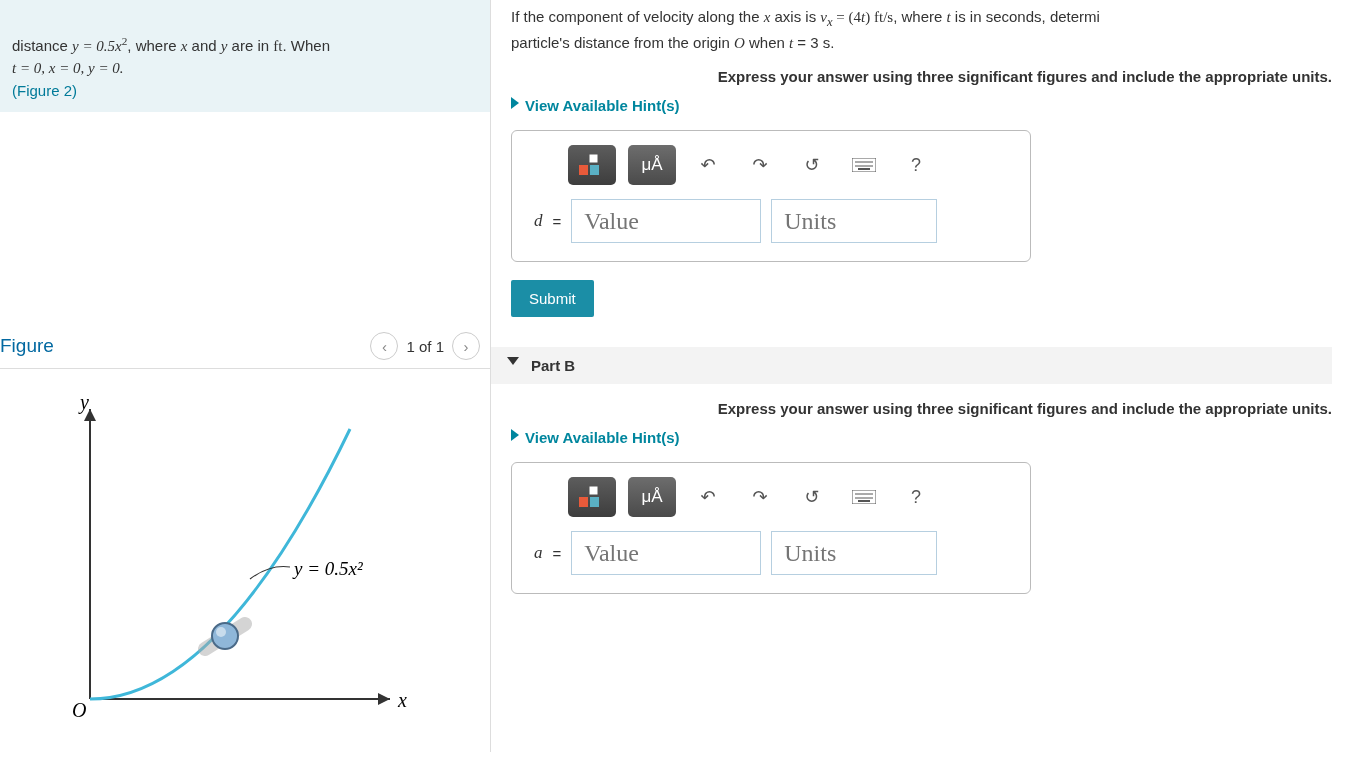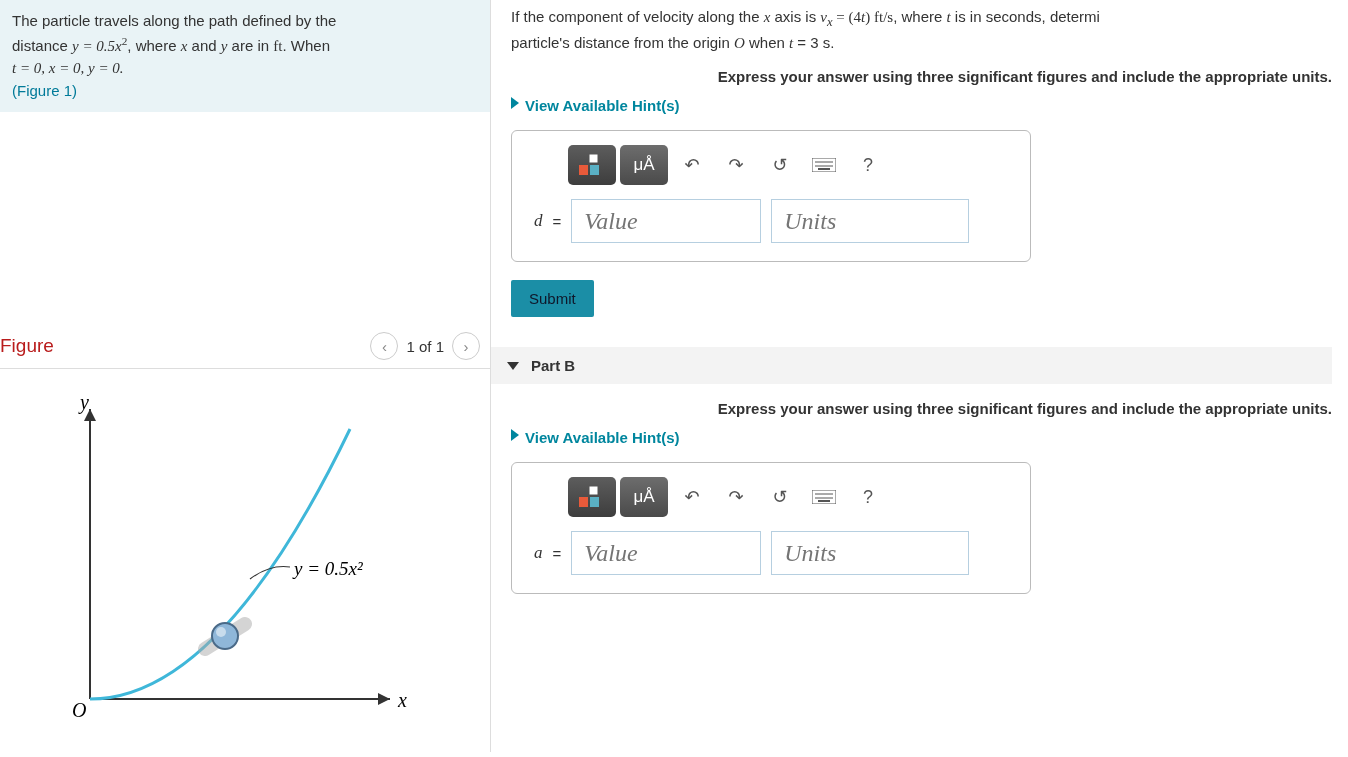--- a/index.html
+++ b/index.html
@@ -32,21 +32,21 @@
   .math-r { font-family: "Times New Roman", serif; }
   sup { font-size: 0.75em; }
   .figure-header {
     display: flex;
     align-items: center;
     justify-content: space-between;
     margin-top: 220px;
     padding: 0 10px 8px 0;
     border-bottom: 1px solid #ddd;
   }
-  .figure-title { font-size: 19px; color: #b91c1c; }
+  .figure-title { font-size: 19px; color: #0369a1; }
   .pager { display: flex; align-items: center; gap: 8px; font-size: 15px; }
   .pager-btn {
     width: 28px; height: 28px; border-radius: 50%;
     border: 1px solid #ccc; background: #fff; color: #888;
     display: flex; align-items: center; justify-content: center;
     font-size: 15px;
   }
   .figure-area { padding: 20px 50px; }
   .figure-svg { width: 360px; height: 340px; }
 
@@ -64,21 +64,21 @@
     width: 0; height: 0; border-left: 6px solid transparent;
     border-right: 6px solid transparent; border-top: 8px solid #333;
     display: inline-block; margin-right: 12px;
   }
   .answer-box {
     border: 1px solid #bbb; border-radius: 6px;
     padding: 14px 18px 18px 18px;
     max-width: 520px;
   }
   .toolbar {
-    display: flex; align-items: center; gap: 4px;
+    display: flex; align-items: center; gap: 12px;
     margin: 0 0 14px 38px;
   }
   .tb-btn {
     width: 40px; height: 36px; border-radius: 4px;
     display: flex; align-items: center; justify-content: center;
     font-size: 18px; color: #555;
   }
   .tb-dark {
     background: linear-gradient(#5d5d5d,#3d3d3d);
     color: #fff; width: 48px; height: 40px; border-radius: 5px;
@@ -86,45 +86,45 @@
   .tb-units {
     background: linear-gradient(#6d6d6d,#4a4a4a);
     color: #fff; width: 48px; height: 40px; border-radius: 5px;
     font-size: 17px;
   }
   .input-row { display: flex; align-items: center; gap: 10px; }
   .var-label { font-family: "Times New Roman", serif; font-style: italic; font-size: 17px; margin-left: 4px;}
   .eq { font-family: Arial; font-size: 15px; }
   .val-input, .unit-input {
     height: 44px; border: 1px solid #b6cfe0;
-    font-family: "Times New Roman", serif; font-style: italic;
+    font-family: "Times New Roman", serif; 
     font-size: 24px; color: #a21caf; padding: 0 12px; background: #fff;
   }
   .val-input { width: 190px; }
-  .unit-input { width: 198px; }
+  .unit-input { width: 166px; }
   .submit-btn {
-    background: #1b8ea6; color: #0f172a; border: none;
+    background: #1b8ea6; color: #ffffff; border: none;
     padding: 10px 18px; font-size: 15px; border-radius: 2px;
     margin-top: 18px;
   }
   .part-header {
     background: #f3f3f3; padding: 10px 16px; margin: 30px 0 16px -20px;
-    font-weight: bold; display: flex; align-items: center;
+    font-weight: bold; display: flex; 
   }
 </style>
 </head>
 <body>
 
 <div class="left-col">
   <div class="problem-intro">
-    <span>The particle travels along the path defined by the</span><br>
+    <br>
     <span>distance </span>
     <span class="math-i">y = 0.5x</span><sup class="math-r">2</sup><span>, where </span><span class="math-i">x</span><span> and </span><span class="math-i">y</span><span> are in </span><span class="math-r">ft</span><span>. When</span><br>
     <span class="math-i">t = 0, x = 0, y = 0.</span><br>
-    <span class="figlink">(Figure 1)</span>
+    <span class="figlink">(Figure 2)</span>
   </div>
 
   <div class="figure-header">
     <span class="figure-title">Figure</span>
     <div class="pager">
       <button class="pager-btn">‹</button>
       <span>1 of 1</span>
       <button class="pager-btn">›</button>
     </div>
   </div>

